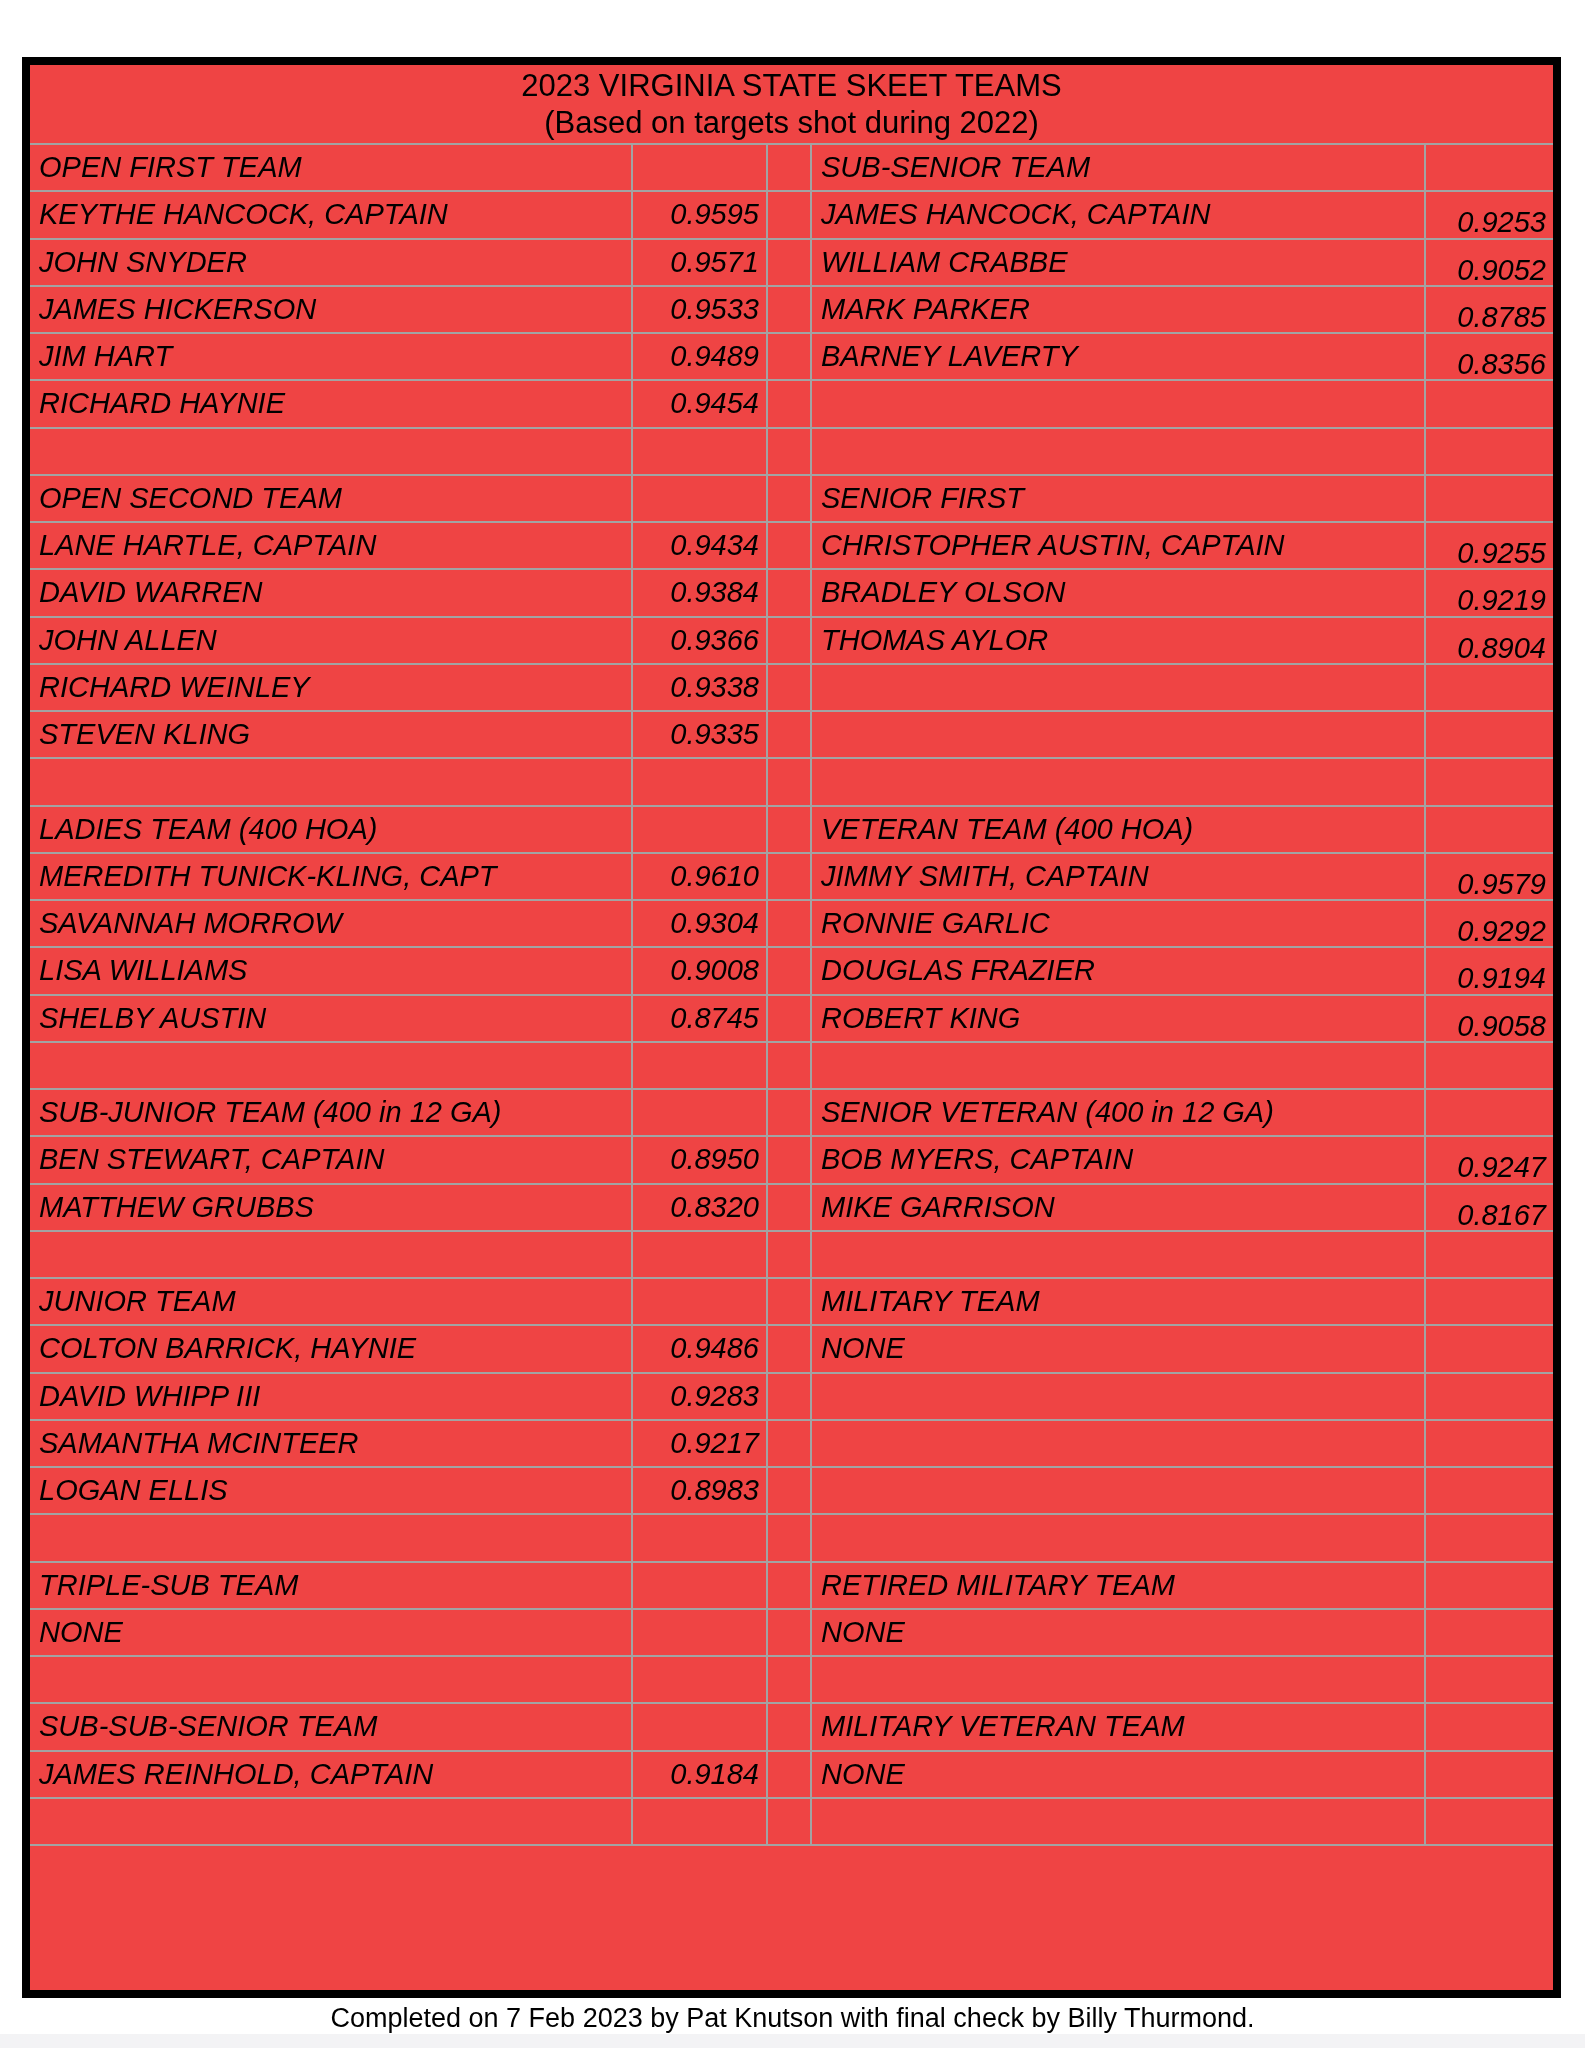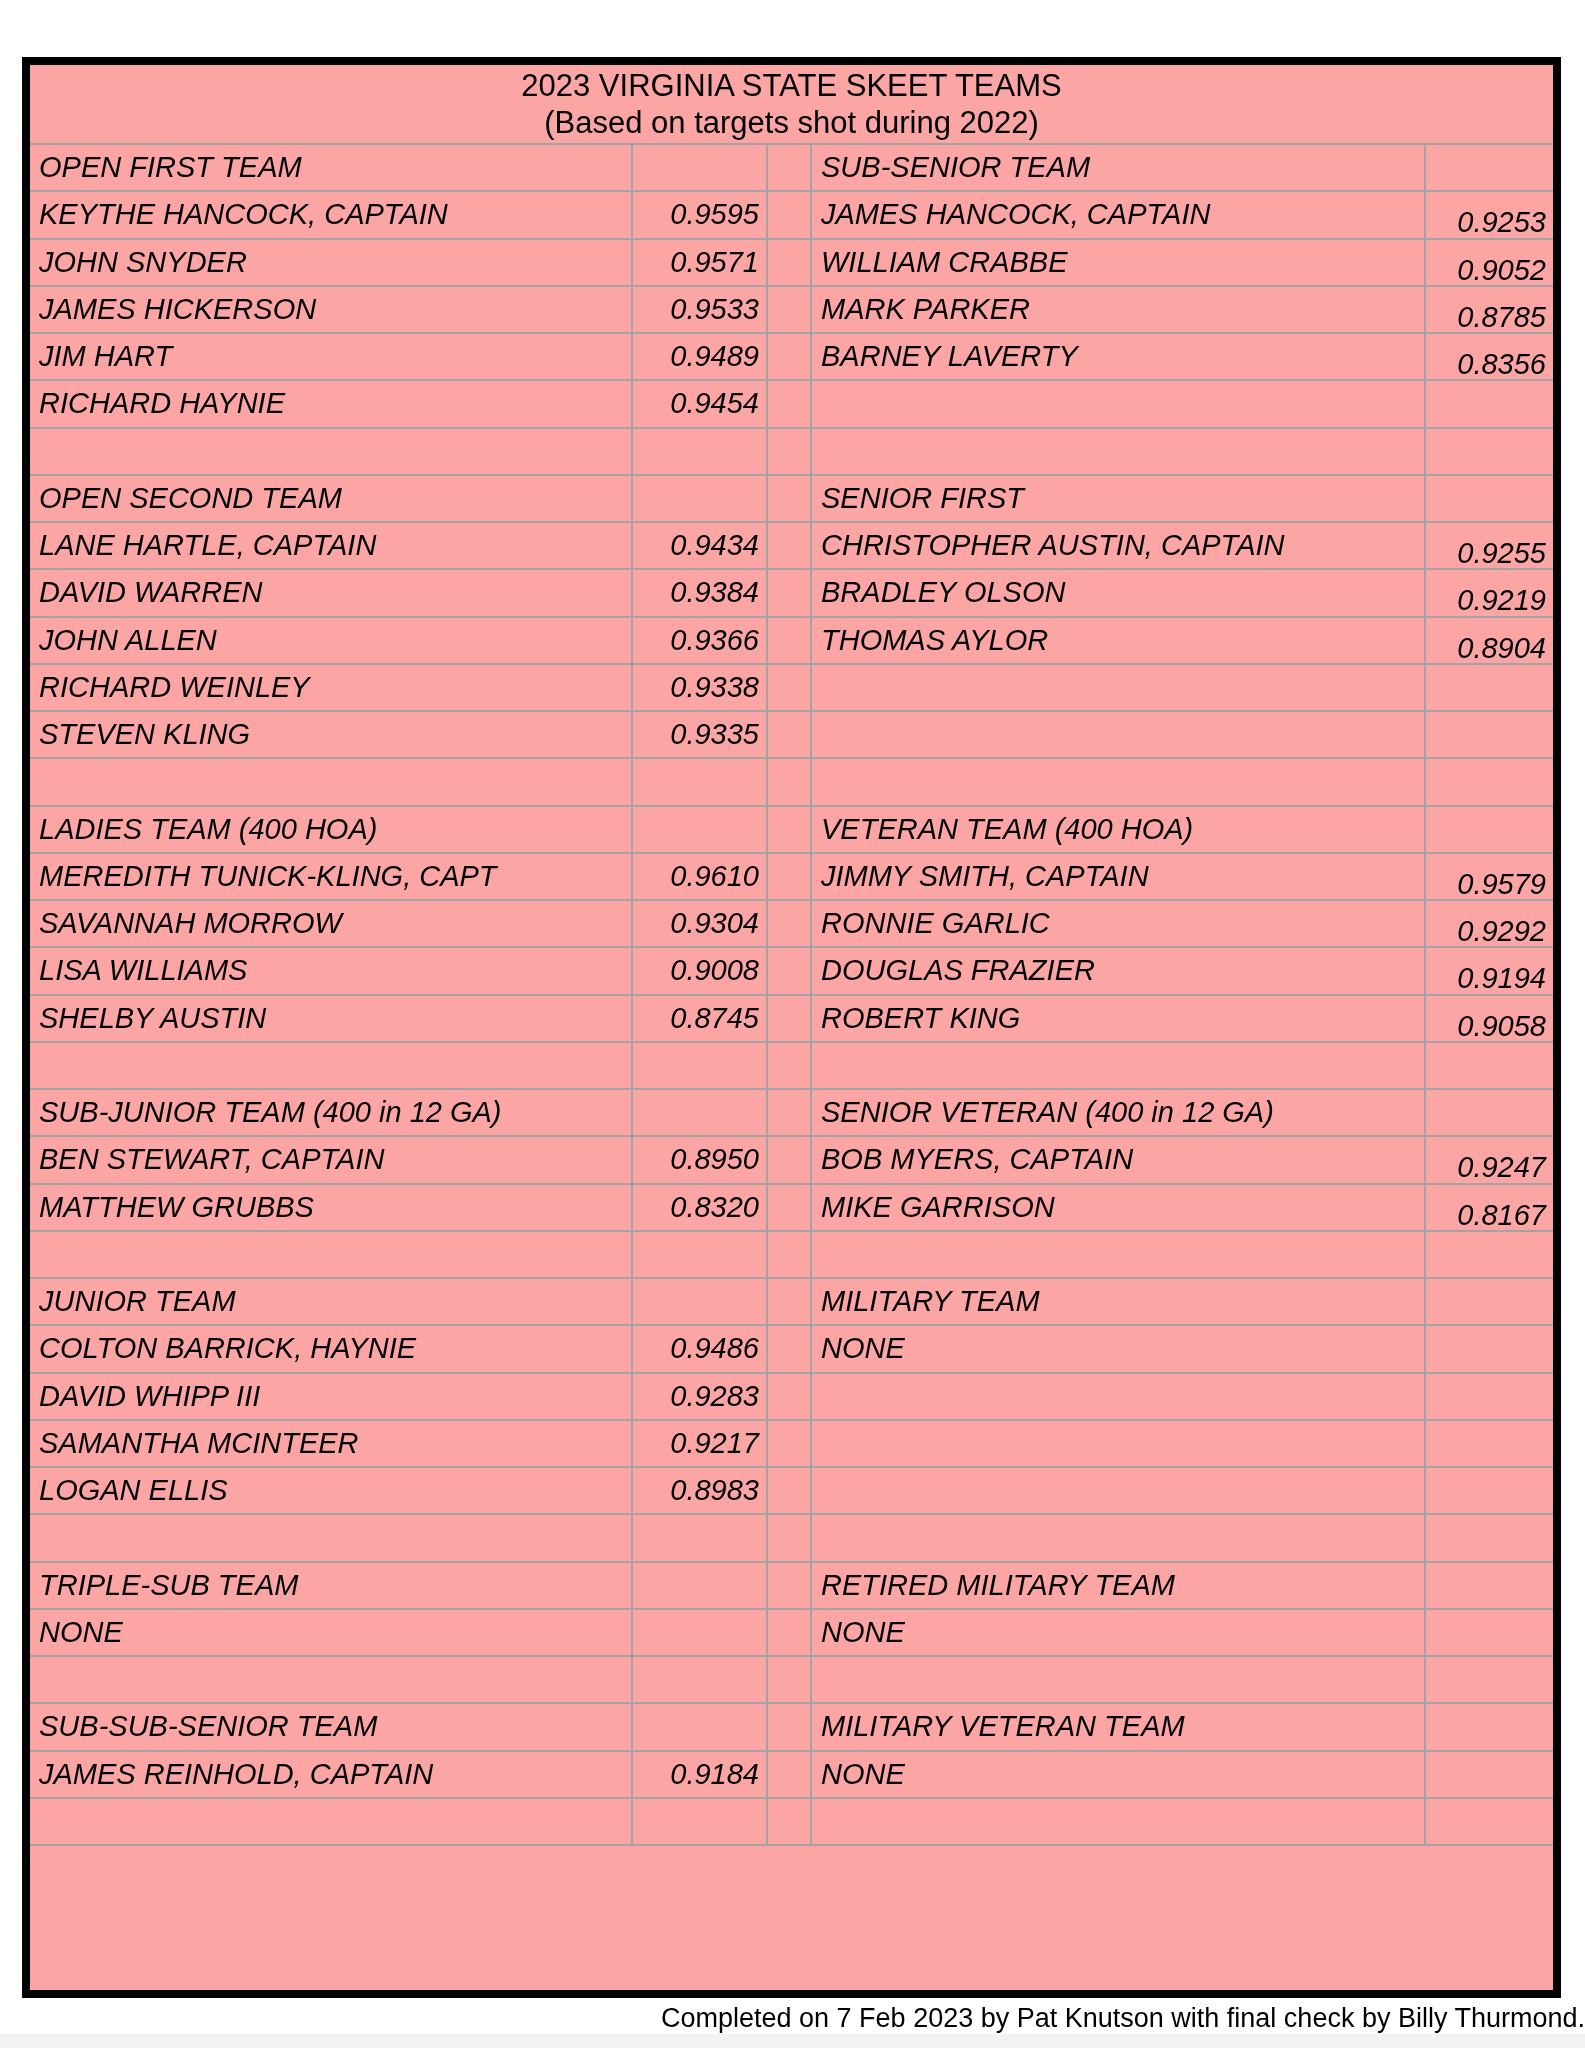--- a/index.html
+++ b/index.html
@@ -12,21 +12,21 @@
   html,body{margin:0;padding:0;}
   body{
     width:1585px;height:2048px;position:relative;overflow:hidden;
     background:var(--page-bg);
     font-family:"Liberation Sans", sans-serif;
     color:#000;
   }
   .sheet{
     position:absolute;left:22px;top:57px;width:1539px;height:1941px;
     border:8px solid var(--border-black);
-    background:#fca5a5;
+    background:#ef4444;
   }
   .title-block{
     height:80px;
     border-bottom:2px solid var(--grid-gray);
     display:flex;flex-direction:column;justify-content:center;align-items:center;
   }
   .title-line{
     font-size:31px;line-height:37px;white-space:nowrap;
   }
   .grid{
@@ -44,21 +44,21 @@
     display:flex;align-items:center;
     font-size:29px;
     white-space:nowrap;overflow:hidden;
   }
   .cell:last-child{border-right:none;margin-top:16px;}
   .name-cell{padding:0 4px 0 9px;justify-content:flex-start;}
   .score-cell{padding:0 7px 0 4px;justify-content:flex-end;}
   .gap-cell{padding:0;}
   .footer-note{
     position:absolute;left:0;top:2002px;width:1585px;
-    text-align:right;font-size:27px;line-height:32px;
+    text-align:center;font-size:27px;line-height:32px;
   }
   .bottom-strip{
     position:absolute;left:0;bottom:0;width:1585px;height:14px;
     background:var(--strip-gray);
   }
 </style>
 </head>
 <body>
 
 <div class="sheet">

